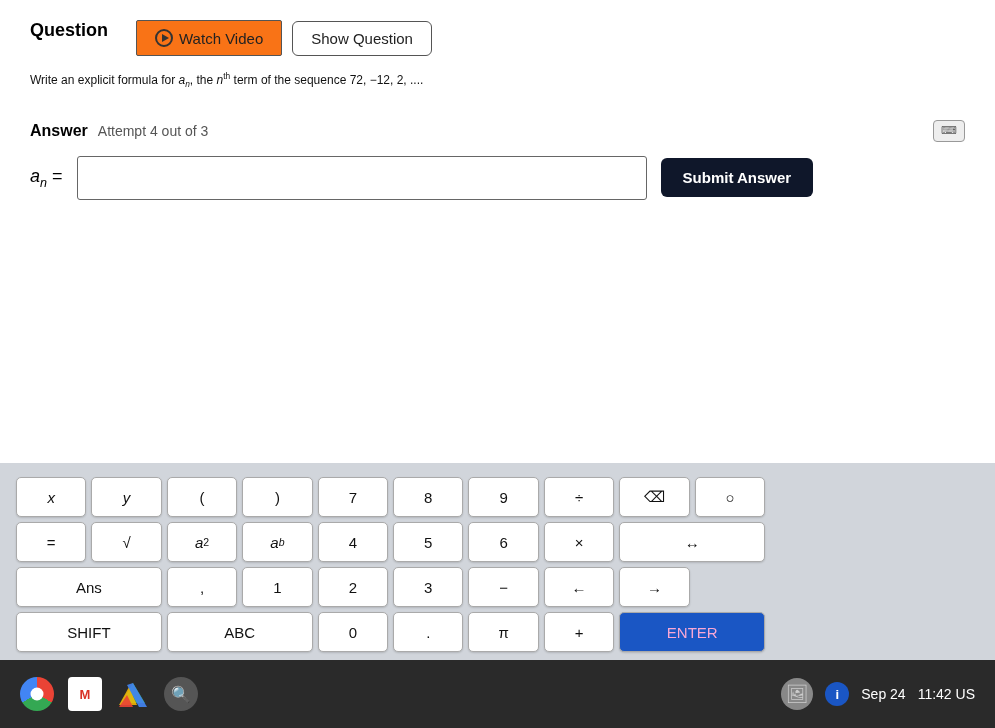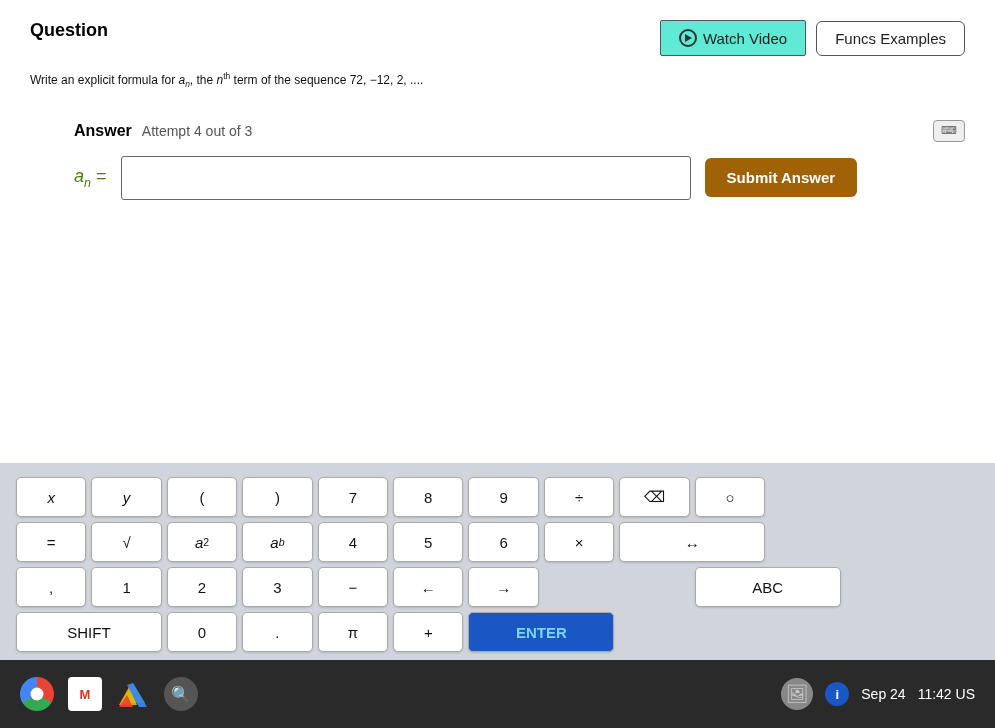--- a/index.html
+++ b/index.html
@@ -15,21 +15,20 @@
     
     .content-area {
       background: #fff;
       padding: 20px 30px 16px 30px;
       min-height: 370px;
     }
 
     .header-row {
       display: flex;
       align-items: flex-start;
-      justify-content: space-between;
       margin-bottom: 14px;
     }
 
     .question-label {
       font-size: 18px;
       font-weight: bold;
       color: #000;
     }
 
     .header-buttons {
@@ -39,23 +38,24 @@
     }
 
     .watch-video-btn {
       display: flex;
       align-items: center;
       gap: 6px;
       border: 1.5px solid #555;
       border-radius: 2px;
       padding: 8px 18px;
       font-size: 15px;
-      background: #5eead4;
+      background: #f97316;
       cursor: pointer;
       color: #222;
+      margin-left: 28px;
     }
 
     .watch-video-btn .play-icon {
       width: 18px;
       height: 18px;
       border: 2px solid #333;
       border-radius: 50%;
       display: flex;
       align-items: center;
       justify-content: center;
@@ -82,21 +82,20 @@
     .question-text {
       font-size: 12px;
       color: #111;
       line-height: 1.6;
       margin-bottom: 28px;
       margin-top: 8px;
     }
 
     .answer-section {
       margin-top: 10px;
-      margin-left: 44px;
     }
 
     .answer-label-row {
       display: flex;
       align-items: center;
       gap: 10px;
       margin-bottom: 14px;
     }
 
     .answer-label {
@@ -125,37 +124,37 @@
     }
 
     .input-row {
       display: flex;
       align-items: center;
       gap: 14px;
     }
 
     .an-label {
       font-size: 18px;
-      color: #4d7c0f;
+      color: #000000;
       white-space: nowrap;
     }
 
     .answer-input {
       flex: 1;
       max-width: 570px;
       height: 44px;
       border: 1.5px solid #666;
       border-radius: 3px;
       padding: 0 10px;
       font-size: 16px;
       outline: none;
     }
 
     .submit-btn {
-      background: #a16207;
+      background: #0f172a;
       color: #fff;
       border: none;
       border-radius: 6px;
       padding: 11px 22px;
       font-size: 15px;
       font-weight: bold;
       cursor: pointer;
     }
 
     
@@ -187,22 +186,22 @@
       display: flex;
       align-items: center;
       justify-content: center;
       color: #111;
       box-shadow: 0 1px 2px rgba(0,0,0,0.15);
     }
 
     .key.wide2 { grid-column: span 2; }
     .key.enter {
       background: #1a56c4;
-      color: #7dd3fc;
-      font-weight: bold;
+      color: #f9a8d4;
+      font-weight: normal;
       grid-column: span 2;
     }
 
     
     .taskbar {
       position: absolute;
       bottom: 0;
       left: 0;
       right: 0;
       height: 68px;
@@ -301,21 +300,21 @@
 
 <div class="content-area">
   <div class="header-row">
     <span class="question-label">Question</span>
     <div class="header-buttons">
       <button class="watch-video-btn">
         <span class="play-icon"></span>
         <span>Watch Video</span>
       </button>
       <button class="show-examples-btn">
-        <span>Funcs Examples</span>
+        <span>Show Question</span>
       </button>
     </div>
   </div>
 
   <div class="question-text">
     Write an explicit formula for <i>a<sub>n</sub></i>, the <i>n</i><sup>th</sup> term of the sequence 72, −12, 2, ....
   </div>
 
   <div class="answer-section">
     <div class="answer-label-row">
@@ -367,31 +366,32 @@
         <i>a</i>
         <sup><i>b</i></sup>
       </div>
     <div class="key">4</div>
     <div class="key">5</div>
     <div class="key">6</div>
     <div class="key">×</div>
     <div class="key wide2">↔</div>
     <div style="grid-column:span 2;"></div>
 
+    <div class="key wide2">Ans</div>
     <div class="key">,</div>
     <div class="key">1</div>
     <div class="key">2</div>
     <div class="key">3</div>
     <div class="key">−</div>
     <div class="key">←</div>
     <div class="key">→</div>
     <div style="grid-column:span 2;"></div>
 
+    <div class="key wide2">SHIFT</div>
     <div class="key wide2">ABC</div>
-    <div class="key wide2">SHIFT</div>
     <div class="key">0</div>
     <div class="key">.</div>
     <div class="key">π</div>
     <div class="key">+</div>
     <div class="key enter wide2">ENTER</div>
     <div style="grid-column:span 2;"></div>
   </div>
 </div>
 
 <div class="taskbar">

